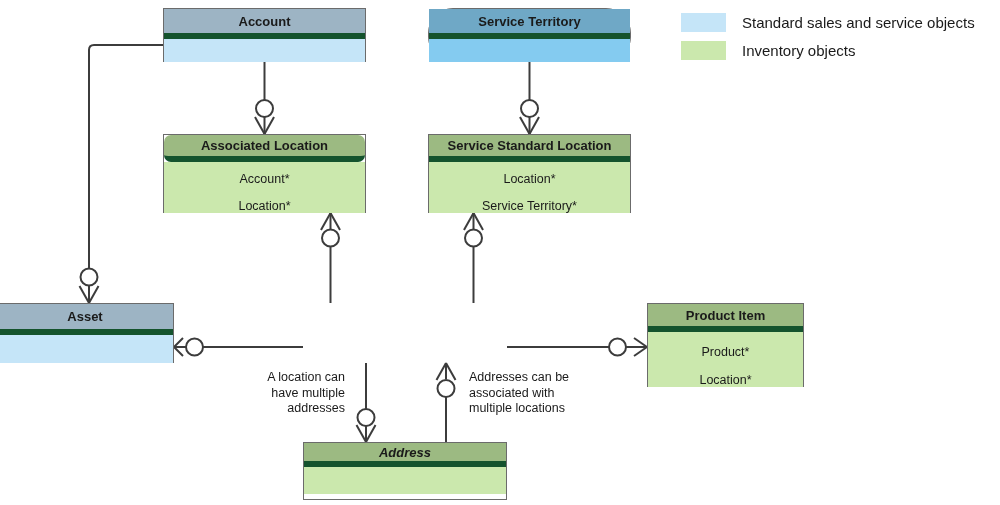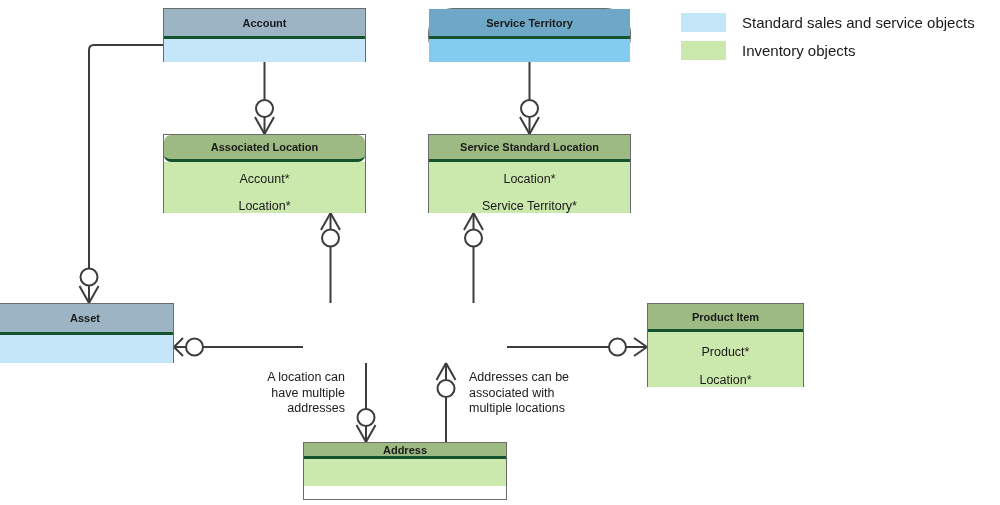--- a/index.html
+++ b/index.html
@@ -25,24 +25,24 @@
     height: 505px;
   }
   .entity {
     position: absolute;
     box-sizing: border-box;
     border: 1px solid #6b6b6b;
     z-index: 2;
   }
   .entity .hdr {
     box-sizing: border-box;
-    border-bottom: 3px solid #14532d;
+    border-bottom: 6px solid #14532d;
     text-align: center;
     font-weight: bold;
-    font-size: 11px;
+    font-size: 13px;
     color: #1a1a1a;
     display: flex;
     align-items: center;
     justify-content: center;
   }
   .entity .body {
     box-sizing: border-box;
     display: flex;
     flex-direction: column;
     align-items: center;
@@ -211,21 +211,21 @@
 
   <div class="entity green" style="left:647px; top:303px; width:157px; height:84px;">
     <div class="hdr" style="height:28px;">Product Item</div>
     <div class="body" style="height:55px; gap:15px;">
       <div class="field">Product*</div>
       <div class="field">Location*</div>
     </div>
   </div>
 
   <div class="entity green" style="left:303px; top:442px; width:204px; height:58px;">
-    <div class="hdr" style="height:16px;">Address</div>
+    <div class="hdr" style="height:24px;font-style:italic;">Address</div>
     <div class="body" style="height:27px;"></div>
   </div>
 
   <div class="note right-align" style="left:228px; top:370px; width:117px;">
     <div>A location can</div>
     <div>have multiple</div>
     <div>addresses</div>
   </div>
 
   <div class="note left-align" style="left:469px; top:370px; width:132px;">

